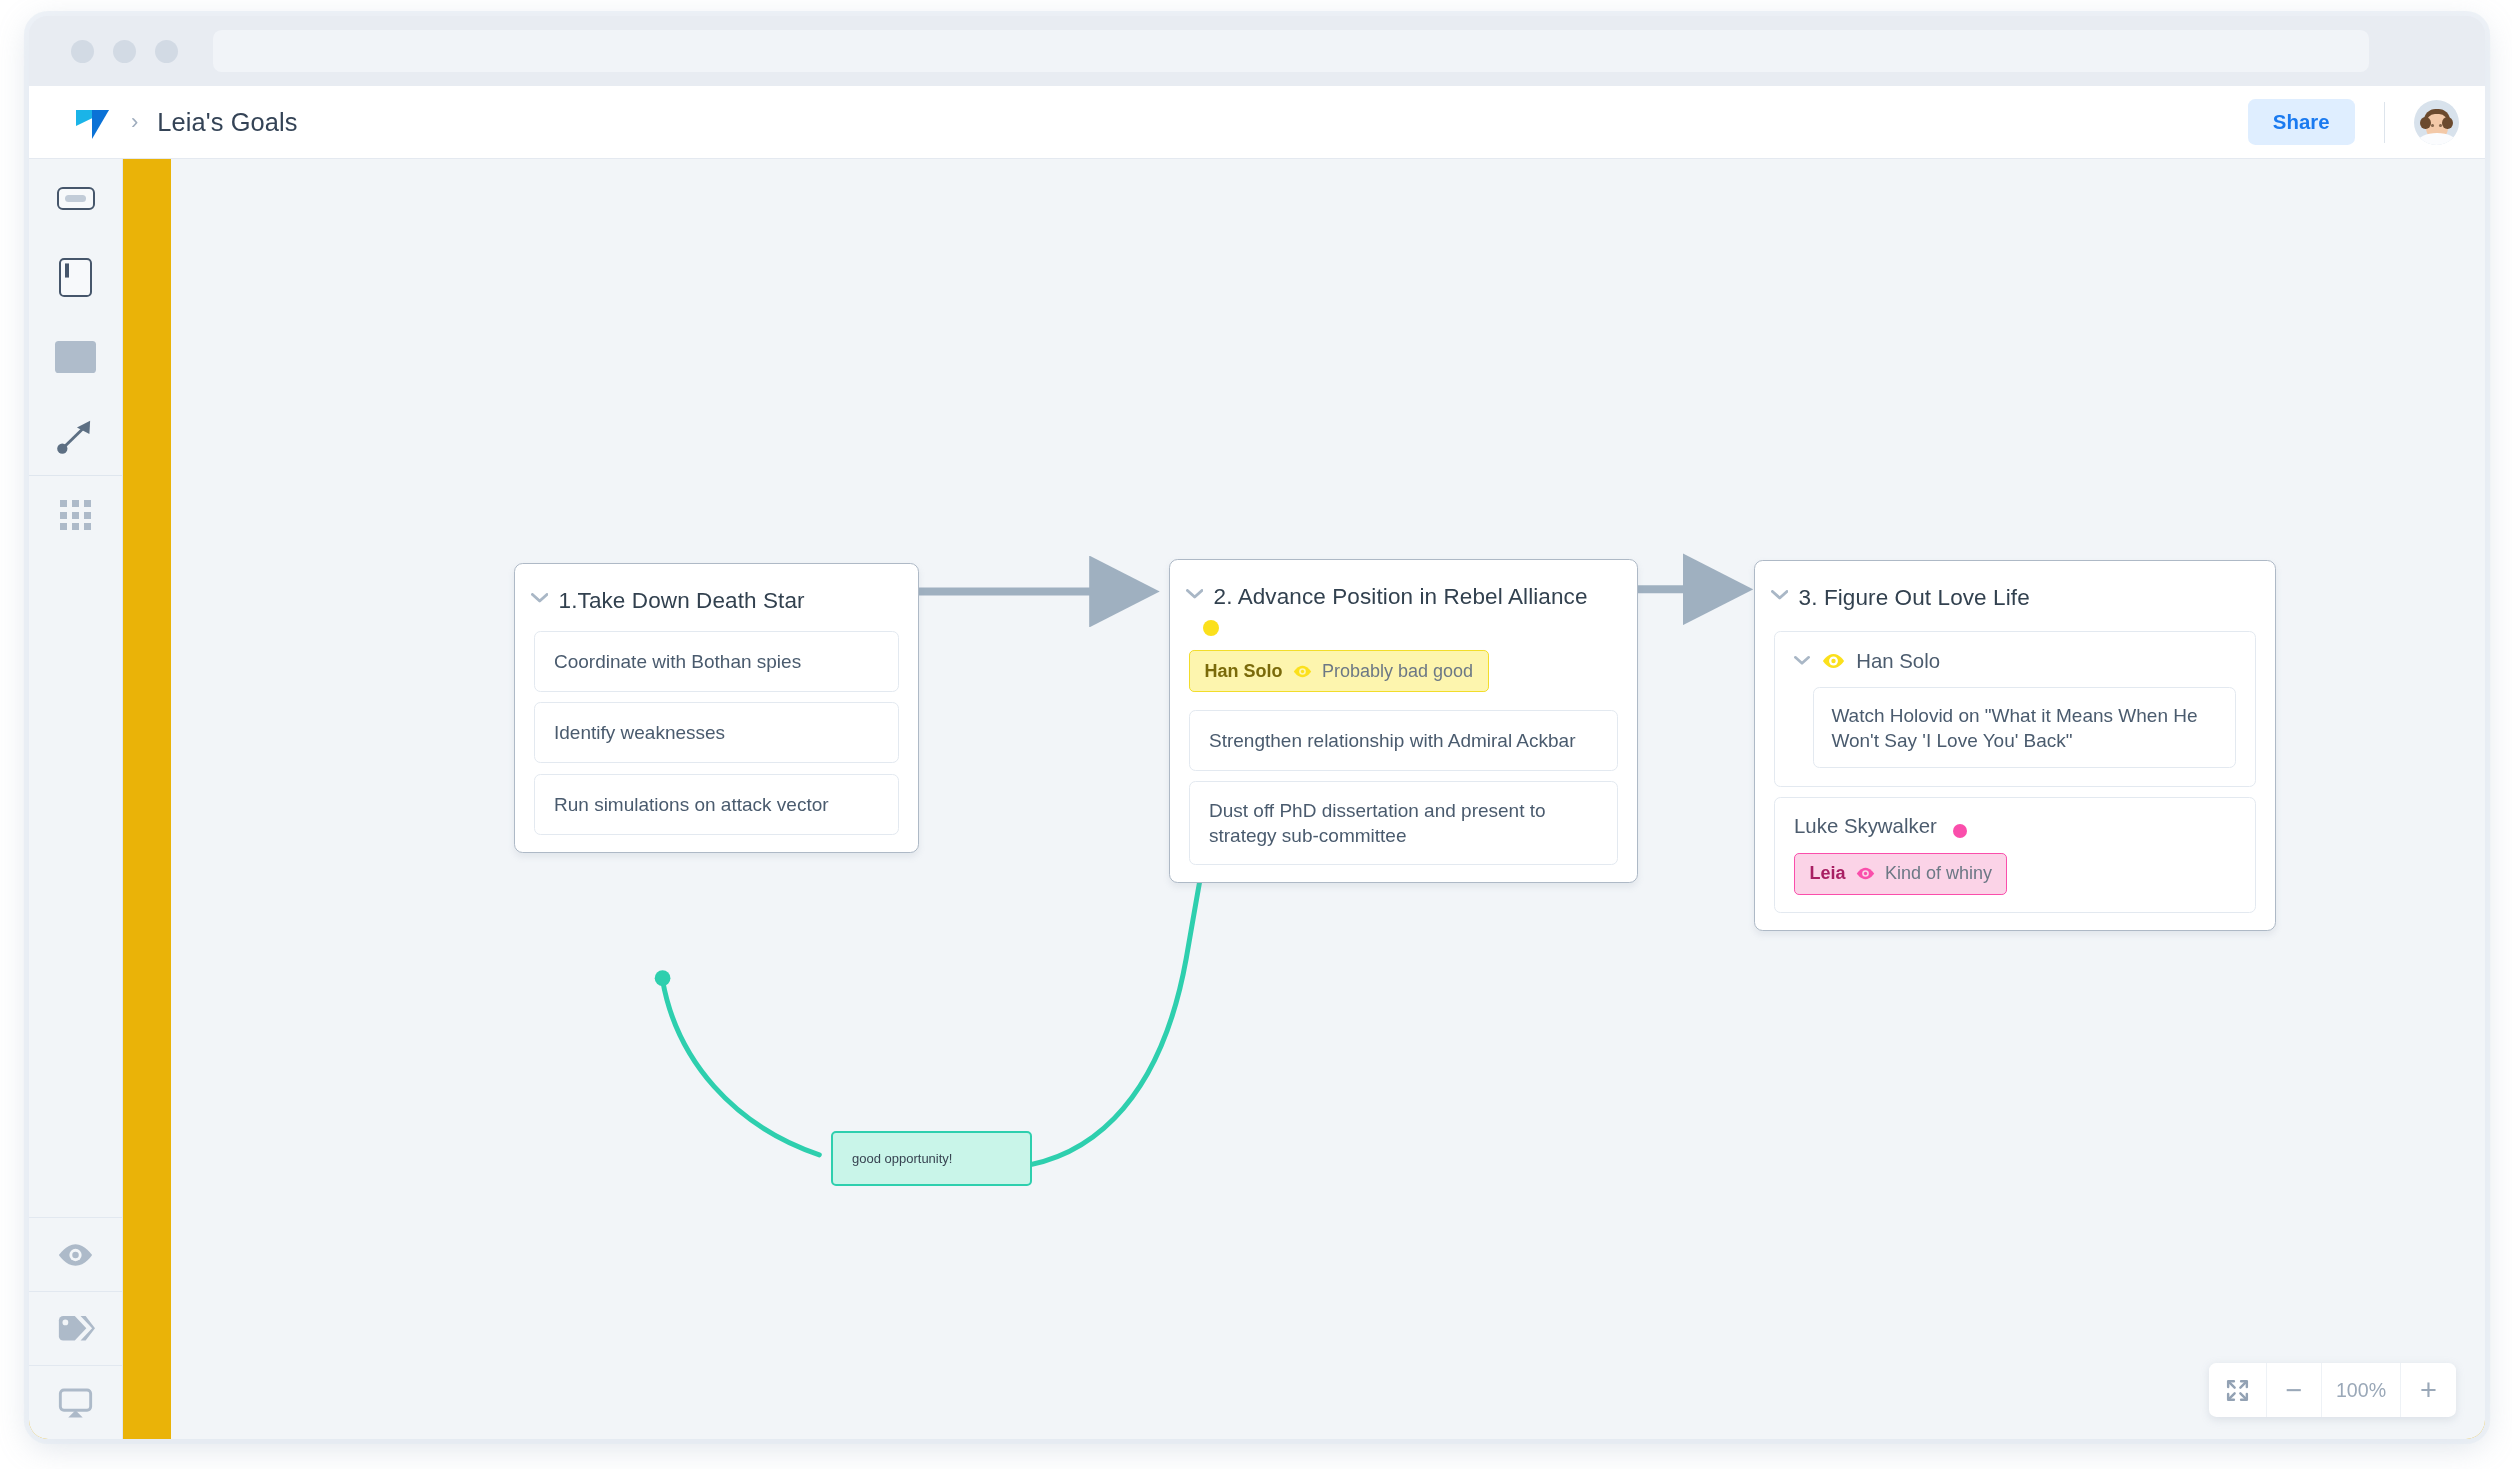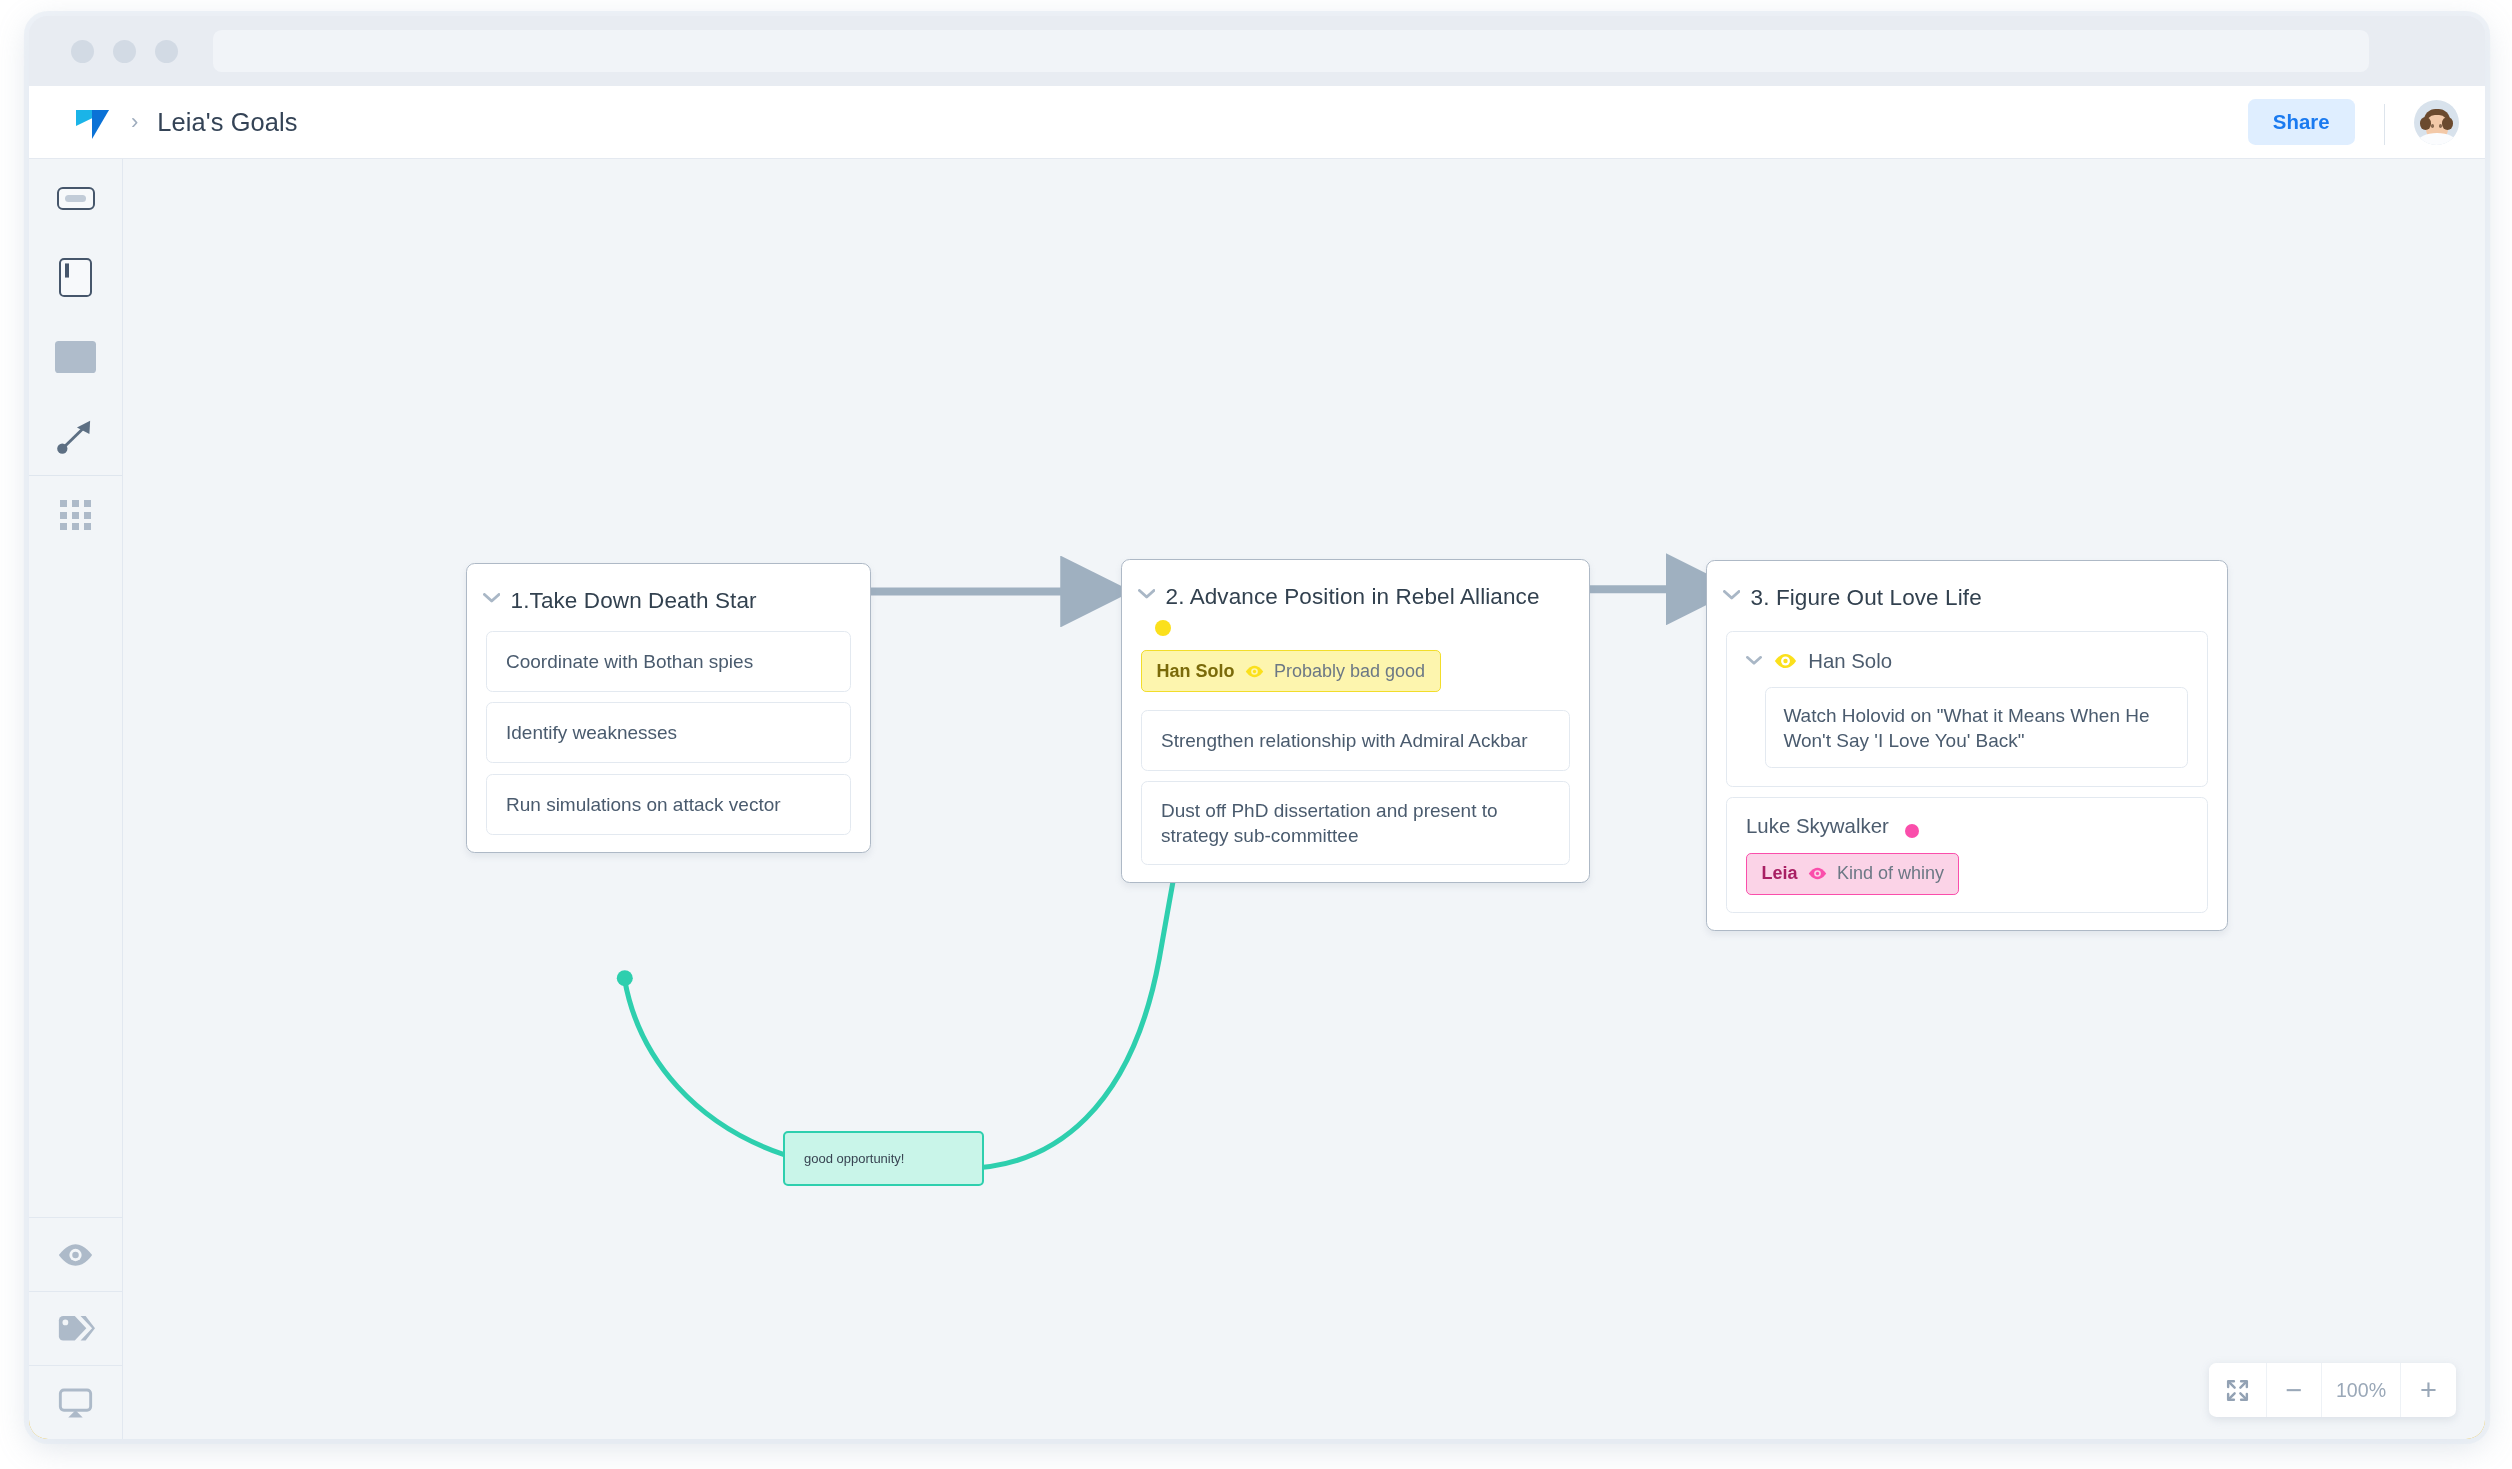--- a/index.html
+++ b/index.html
@@ -82,21 +82,21 @@
     font-weight: 400;
   }
   .crumb-title {
     font-size: 25.4px;
     color: #344356;
     letter-spacing: 0.1px;
   }
   .header-right {
     margin-left: auto;
     display: flex;
-    align-items: flex-end;
+    align-items: center;
     gap: 4px;
   }
   .share-btn {
     background: #dfeeff;
     color: #1a7af0;
     font-size: 20.4px;
     font-weight: 700;
     border: none;
     border-radius: 7.3px;
     padding: 11.6px 25px;
@@ -150,20 +150,21 @@
   }
   .avatar .eye-l { left: 17.4px; }
   .avatar .eye-r { right: 17.4px; }
 
   
   .app-body {
     position: relative;
     height: 1280px;
     display: flex;
     background: #eab308;
+    gap: 48px;
   }
 
   .sidebar {
     width: 94px;
     background: #f2f5f8;
     border-right: 0.7px solid #e2e8f0;
     display: flex;
     flex-direction: column;
     flex: 0 0 auto;
   }

